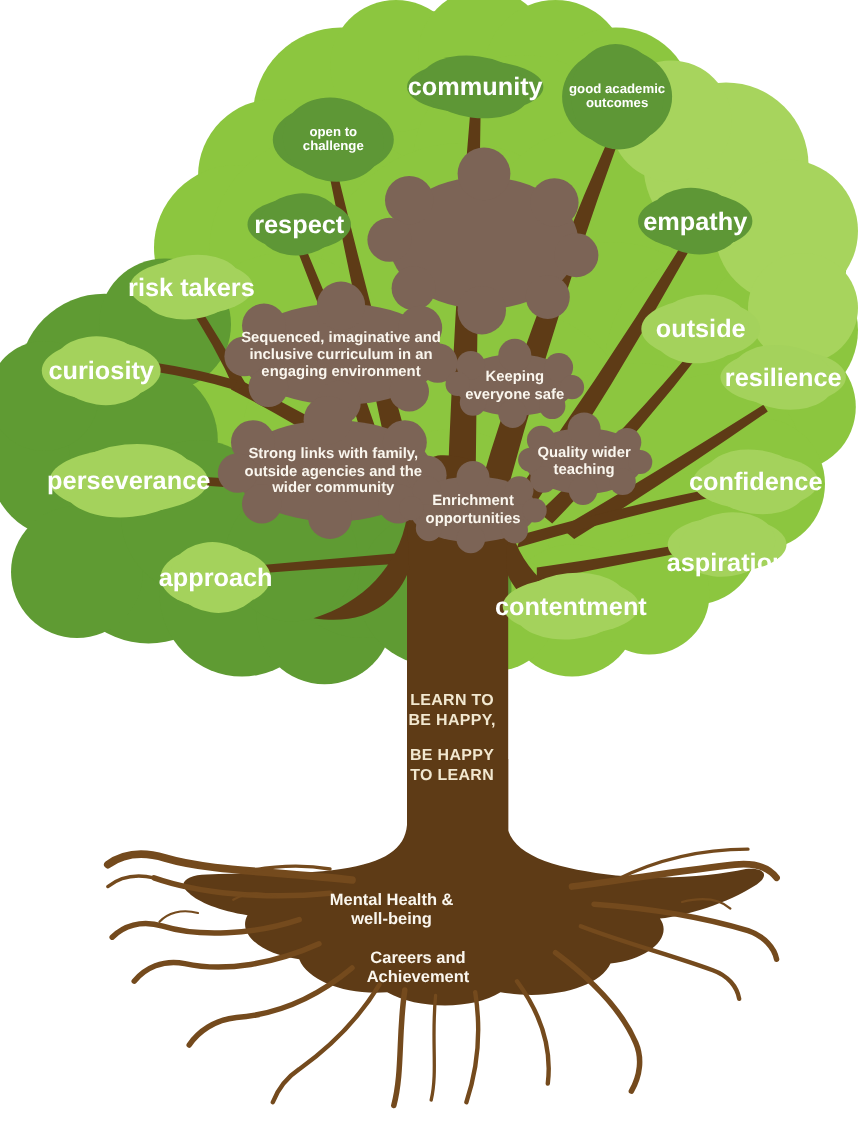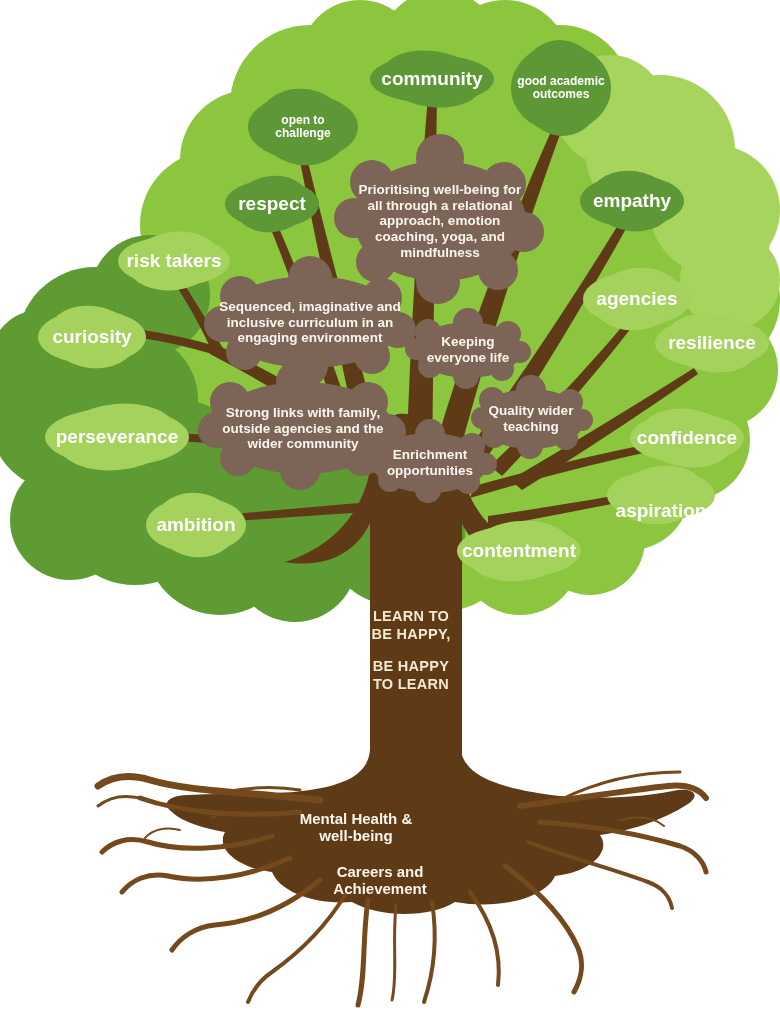--- a/index.html
+++ b/index.html
@@ -5,24 +5,24 @@
   html,body{margin:0;padding:0;background:#fff;}
   .stage{
     position:relative;width:780px;height:1030px;background:#ffffff;overflow:hidden;
     font-family:"Liberation Sans",sans-serif;
   }
   .stage svg{position:absolute;left:0;top:0;}
   .lbl{
     position:absolute;transform:translate(-50%,-50%);
     text-align:center;font-weight:bold;color:#ffffff;line-height:1.15;
   }
-  .leaf-lbl{font-size:19px;}
+  .leaf-lbl{font-size:23px;}
   .leaf-lbl.sm{font-size:12px;line-height:1.12;}
   .cloud-lbl{font-size:13.5px;color:#faf6ee;line-height:1.16;}
-  .trunk-lbl{font-size:14.5px;color:#f2e8d0;line-height:1.25;letter-spacing:.3px;}
+  .trunk-lbl{font-size:14.5px;color:#f2e8d0;line-height:1.25;letter-spacing:.3px;margin-top:21px;}
   .root-lbl{font-size:15px;color:#faf6ee;}
   .trunk-block p{margin:0 0 14px 0;}
   .trunk-block p:last-child{margin:0;}
 </style>
 </head>
 <body>
 
 <div class="stage">
 
 <svg width="780" height="1030" viewBox="0 0 780 1030">
@@ -271,31 +271,30 @@
 </svg>
 
 <div class="lbl leaf-lbl" style="left:432px;top:79px;width:140px;">community</div>
 <div class="lbl leaf-lbl sm" style="left:561px;top:88px;width:92px;">good academic outcomes</div>
 <div class="lbl leaf-lbl sm" style="left:303px;top:127px;width:92px;">open to challenge</div>
 <div class="lbl leaf-lbl" style="left:272px;top:204px;width:120px;">respect</div>
 <div class="lbl leaf-lbl" style="left:632px;top:201px;width:130px;">empathy</div>
 
 <div class="lbl leaf-lbl" style="left:174px;top:261px;width:130px;">risk takers</div>
 <div class="lbl leaf-lbl" style="left:92px;top:337px;width:120px;">curiosity</div>
-<div class="lbl leaf-lbl" style="left:637px;top:299px;width:130px;">agencies</div>
+<div class="lbl leaf-lbl" style="left:637px;top:299px;width:130px;">outside</div>
 <div class="lbl leaf-lbl" style="left:712px;top:343px;width:130px;">resilience</div>
 <div class="lbl leaf-lbl" style="left:117px;top:437px;width:150px;">perseverance</div>
 <div class="lbl leaf-lbl" style="left:687px;top:438px;width:130px;">confidence</div>
 <div class="lbl leaf-lbl" style="left:661px;top:495px;width:130px;margin-top:16px;">aspiration</div>
-<div class="lbl leaf-lbl" style="left:196px;top:525px;width:120px;">ambition</div>
+<div class="lbl leaf-lbl" style="left:196px;top:525px;width:120px;">approach</div>
 <div class="lbl leaf-lbl" style="left:519px;top:551px;width:140px;">contentment</div>
 
-<div class="lbl cloud-lbl" style="left:440px;top:221px;width:172px;">Prioritising well-being for all through a relational approach, emotion coaching, yoga, and mindfulness</div>
 <div class="lbl cloud-lbl" style="left:310px;top:322px;width:185px;">Sequenced, imaginative and inclusive curriculum in an engaging environment</div>
-<div class="lbl cloud-lbl" style="left:468px;top:350px;width:100px;">Keeping everyone life</div>
+<div class="lbl cloud-lbl" style="left:468px;top:350px;width:100px;">Keeping everyone safe</div>
 <div class="lbl cloud-lbl" style="left:303px;top:428px;width:175px;">Strong links with family, outside agencies and the wider community</div>
 <div class="lbl cloud-lbl" style="left:531px;top:419px;width:92px;">Quality wider teaching</div>
 <div class="lbl cloud-lbl" style="left:430px;top:463px;width:98px;">Enrichment opportunities</div>
 
 <div class="lbl trunk-lbl trunk-block" style="left:411px;top:650px;width:82px;">
   <p>LEARN TO BE HAPPY,</p>
   <p>BE HAPPY TO LEARN</p>
 </div>
 
 <div class="lbl root-lbl" style="left:356px;top:827px;width:120px;">Mental Health &amp; well-being</div>

